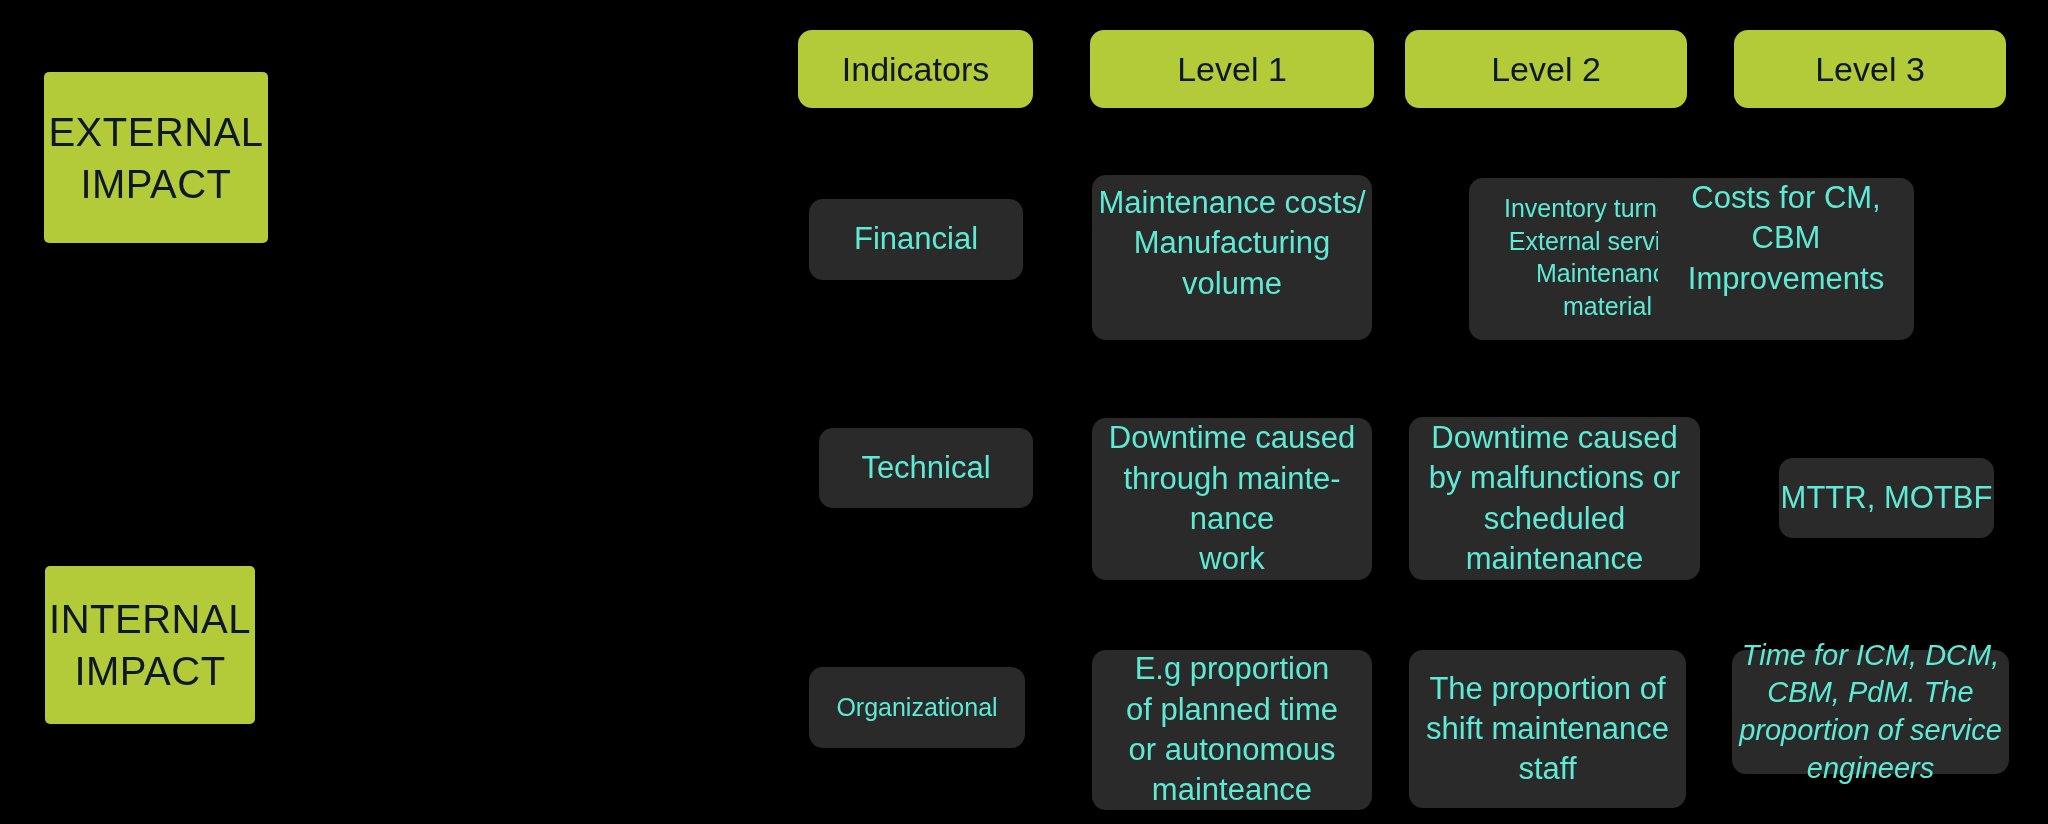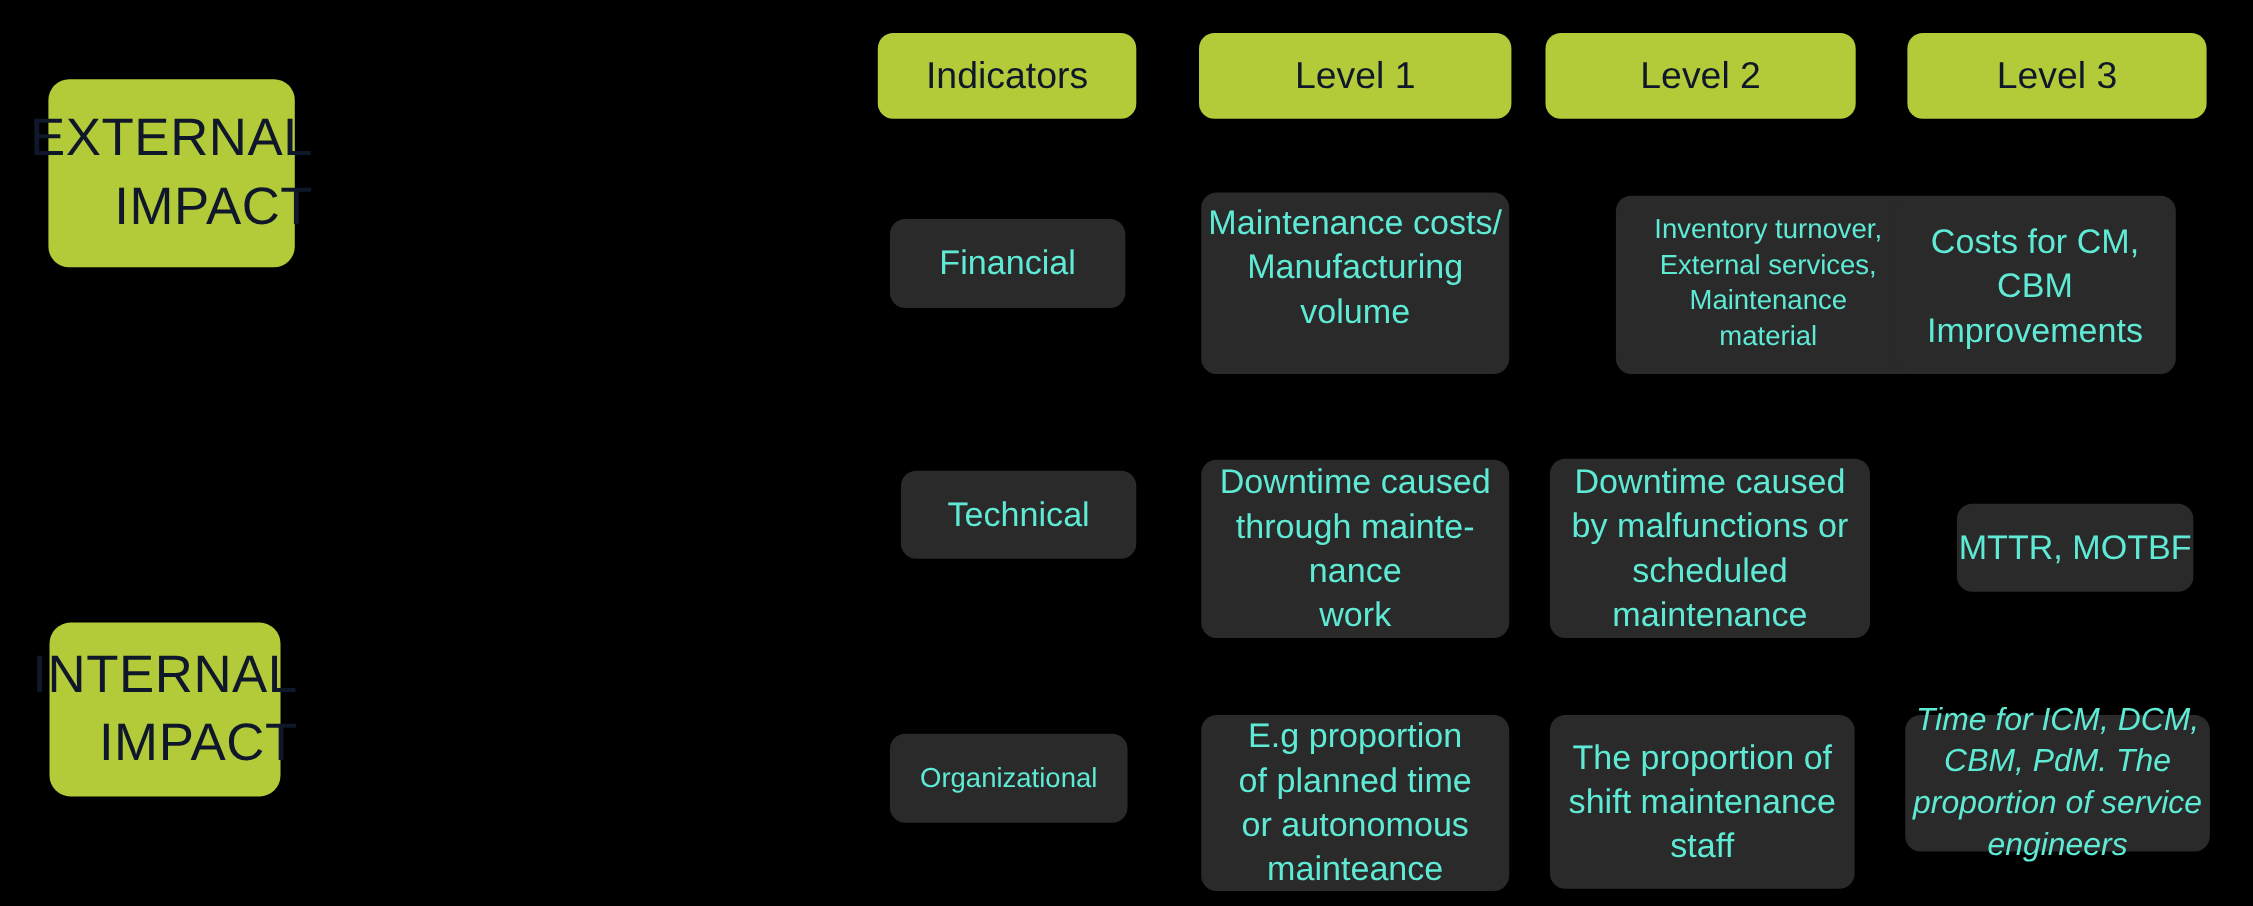--- a/index.html
+++ b/index.html
@@ -29,24 +29,23 @@
     background: #b3ca39;
     color: #0f172a;
     border-radius: 18px;
   }
   .dark {
     background: #2a2a2a;
     color: #5eead4;
     border-radius: 14px;
   }
   .impact {
-    font-size: 48px;
+    font-size: 40px;
     letter-spacing: 0.5px;
-    border-radius: 19px;
-    text-align: right;
+    border-radius: 5px;
   }
   .header {
     font-size: 34px;
     height: 78px;
     top: 30px;
     border-radius: 14px;
   }
   .indicator { font-size: 31px; }
   .cell      { font-size: 31px; }
   .top-align { align-items: flex-start; }
@@ -58,21 +57,21 @@
   #h-level1     { left: 1090px; width: 284px; }
   #h-level2     { left: 1405px; width: 282px; }
   #h-level3     { left: 1734px; width: 272px; }
 
   #i-financial      { left: 809px; top: 199px; width: 214px; height: 81px; }
   #i-technical      { left: 819px; top: 428px; width: 214px; height: 80px; }
   #i-organizational { left: 809px; top: 667px; width: 216px; height: 81px; font-size: 25px; }
 
   #r1c1 { left: 1092px; top: 175px; width: 280px; height: 165px; padding-top: 8px; }
   #r1c2 { left: 1469px; top: 178px; width: 277px; height: 162px; font-size: 25px; padding-top: 14px; }
-  #r1c3 { left: 1722px; top: 178px; width: 256px; height: 162px; padding-top: 22px; }
+  #r1c3 { left: 1658px; top: 178px; width: 256px; height: 162px; }
 
   #r2c1 { left: 1092px; top: 418px; width: 280px; height: 162px; }
   #r2c2 { left: 1409px; top: 417px; width: 291px; height: 163px; }
   #r2c3 { left: 1779px; top: 458px; width: 215px; height: 80px; }
 
   #r3c1 { left: 1092px; top: 650px; width: 280px; height: 160px; }
   #r3c2 { left: 1409px; top: 650px; width: 277px; height: 158px; }
   #r3c3 { left: 1732px; top: 650px; width: 277px; height: 124px; font-size: 29px; font-style: italic; }
 </style>
 </head>

